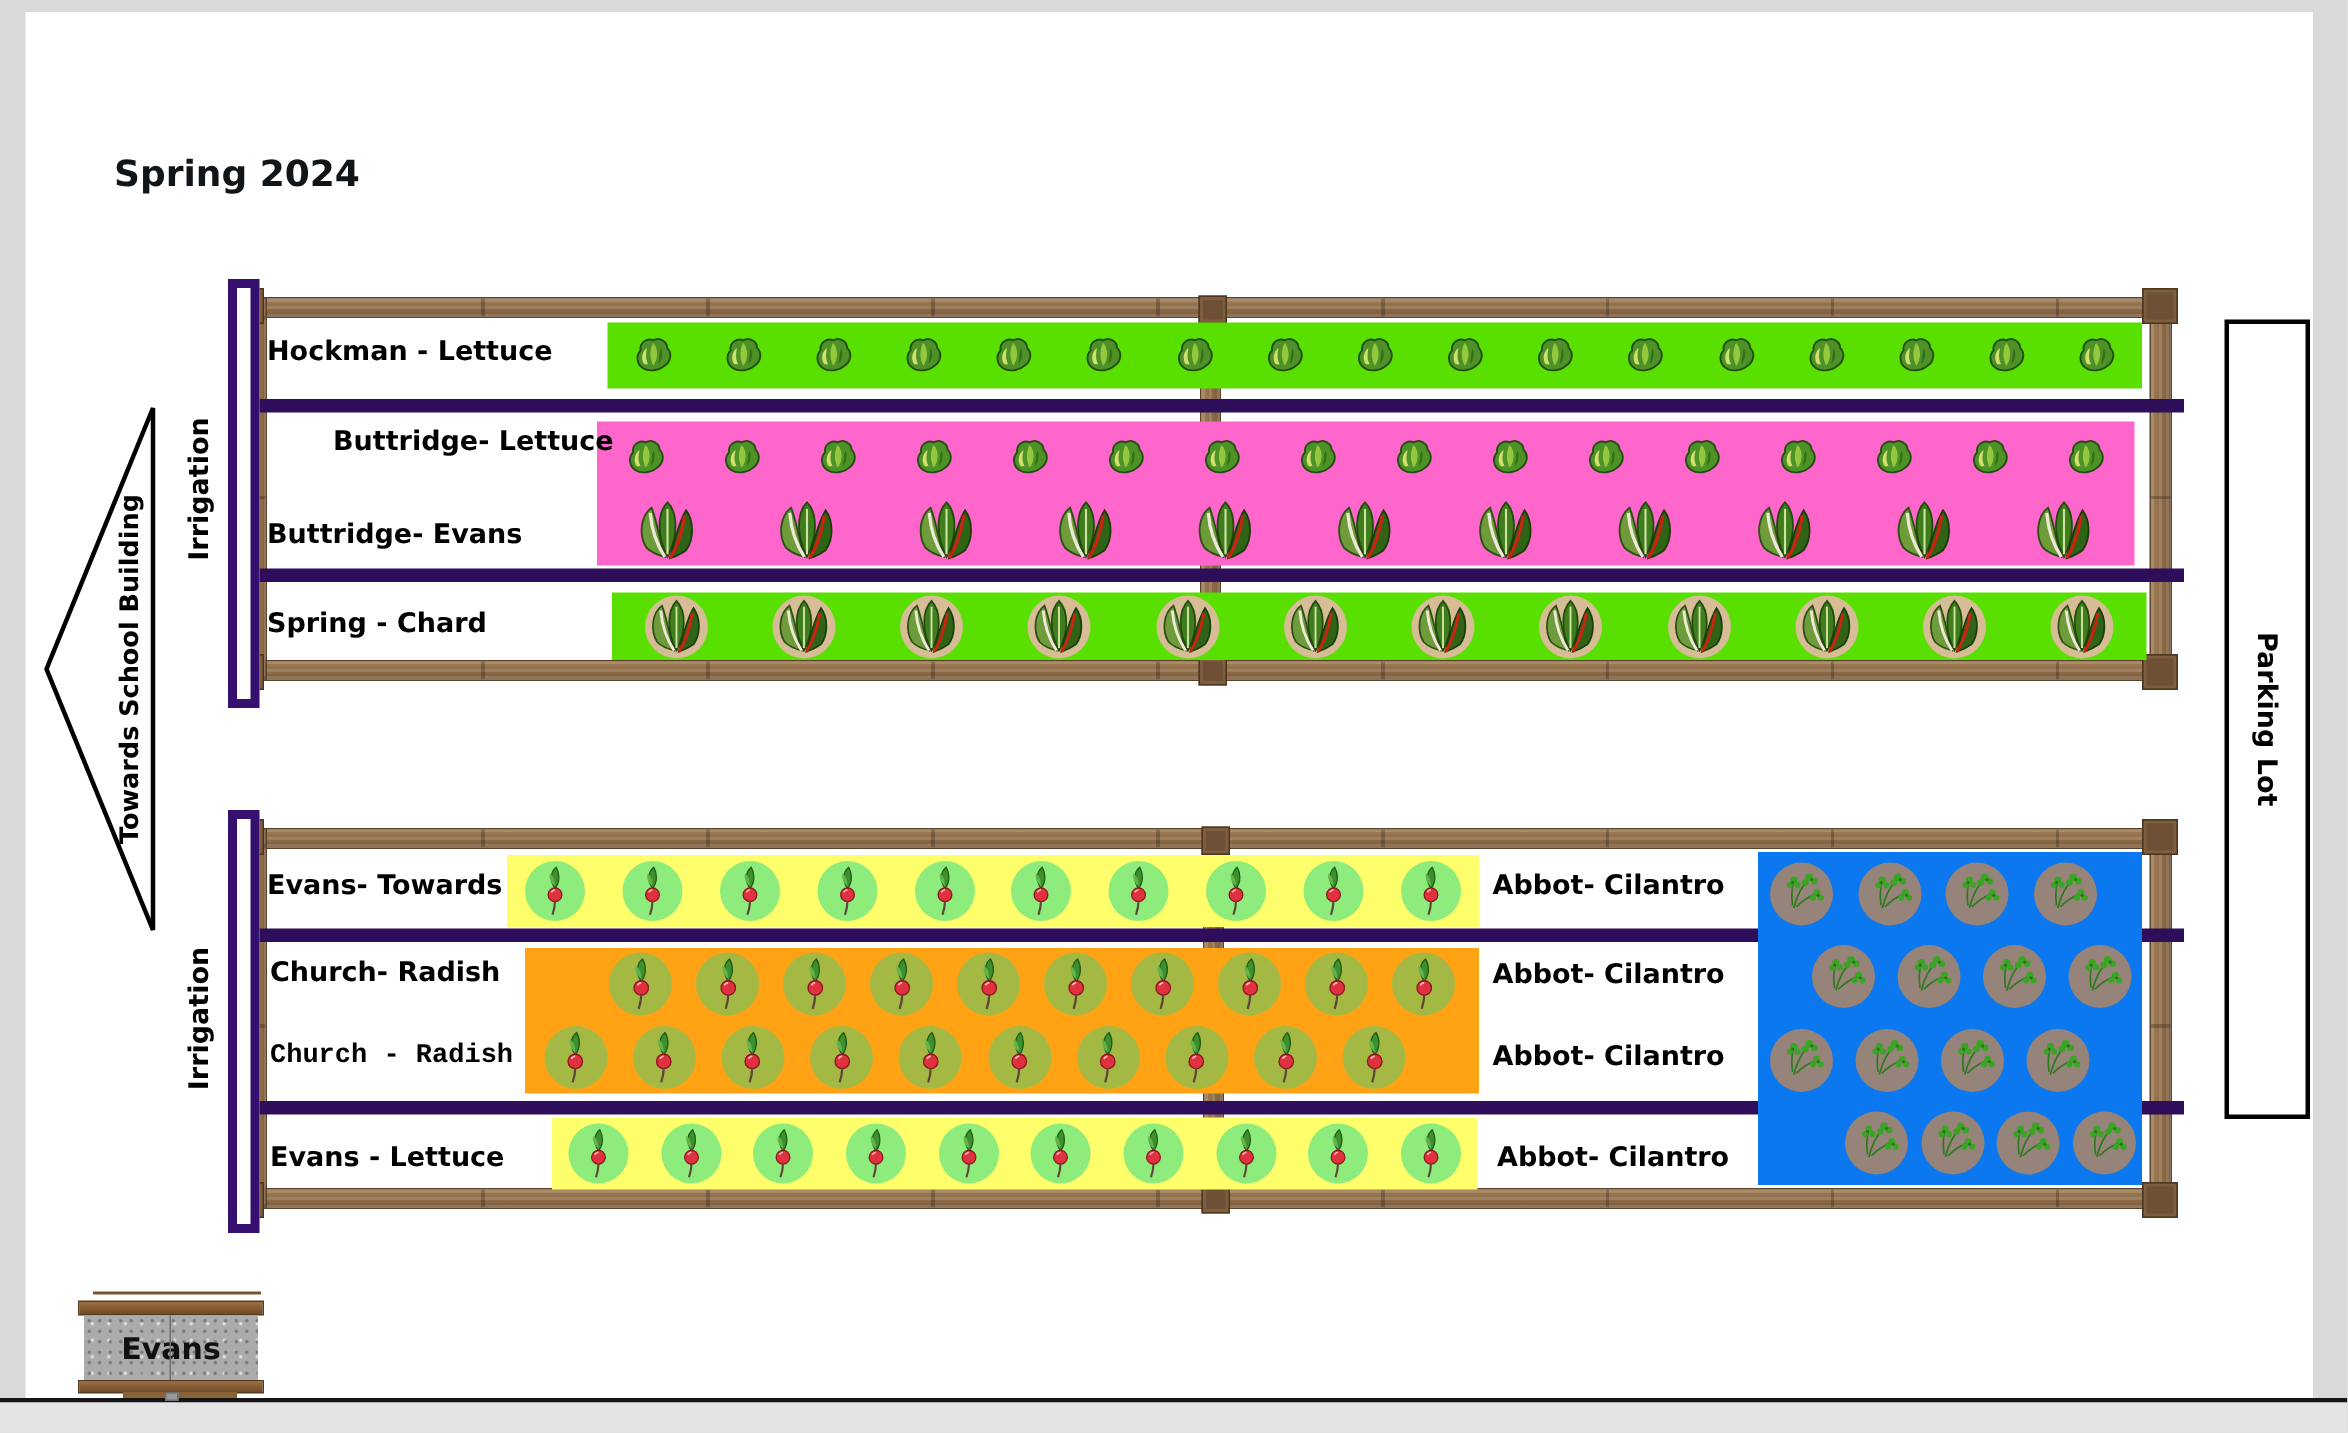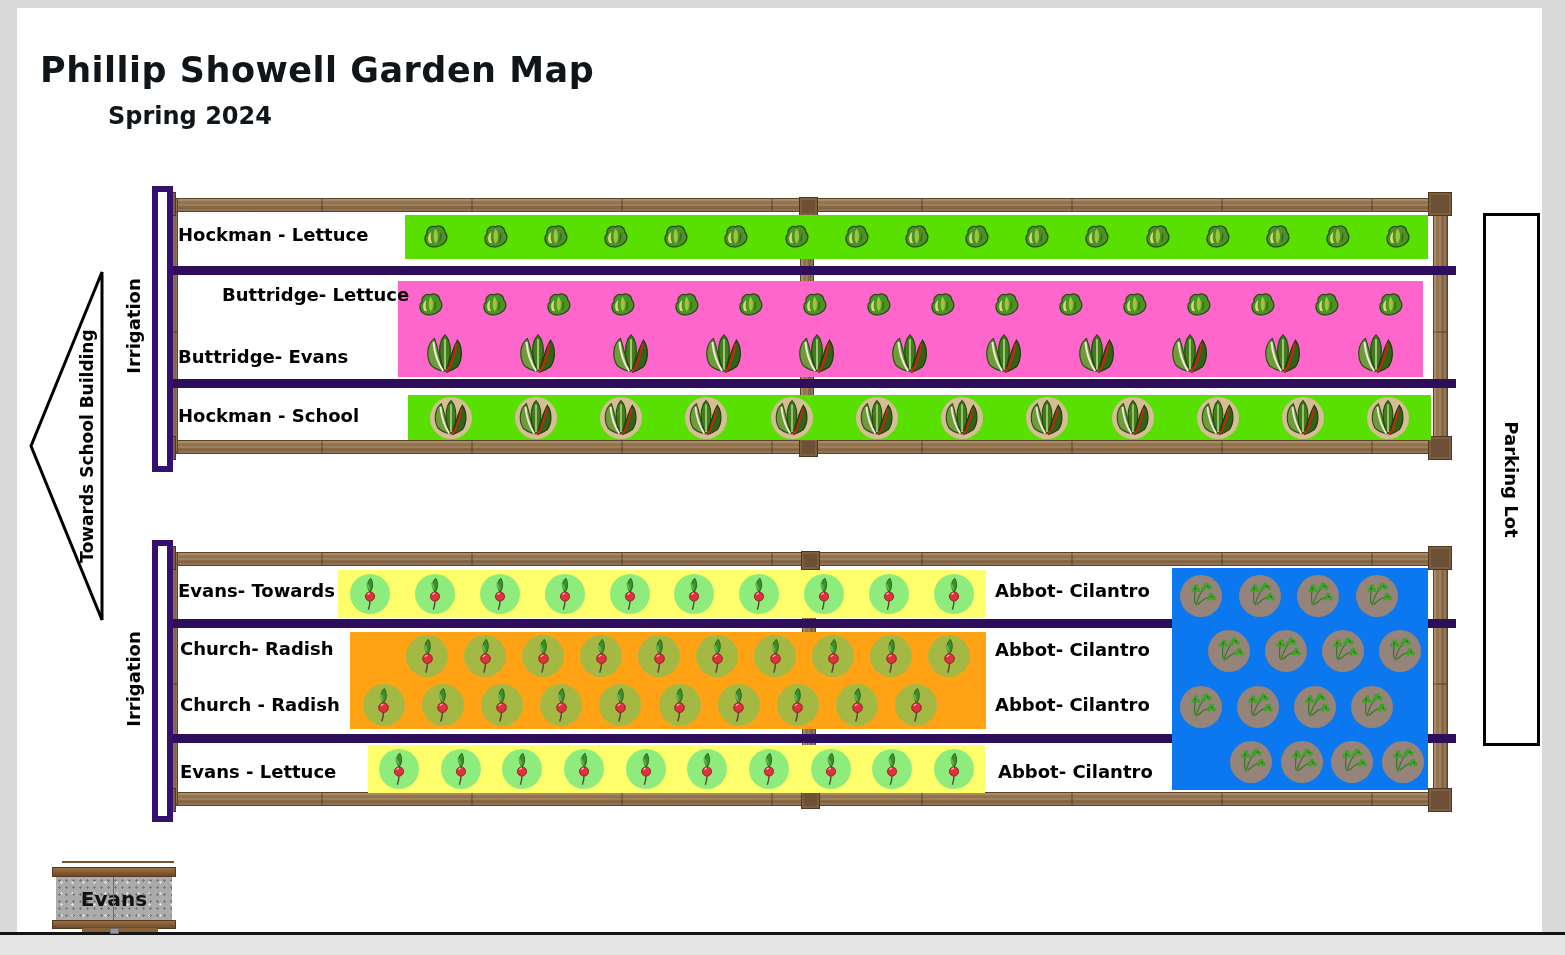--- a/index.html
+++ b/index.html
@@ -1,21 +1,21 @@
 <!DOCTYPE html>
 <html><head>
 <meta charset="utf-8">
 <style>
   html,body{margin:0;padding:0;background:#d9d9d9;}
   .canvas{position:relative;width:1565px;height:955px;background:#d9d9d9;font-family:"DejaVu Sans",sans-serif;overflow:hidden;}
   .page{position:absolute;left:17px;top:8px;width:1525px;height:925px;background:#ffffff;}
   .baseline{position:absolute;left:0;top:932px;width:1565px;height:3px;background:#141414;}
   .bottomstrip{position:absolute;left:0;top:935px;width:1565px;height:20px;background:#e4e4e4;}
   .title{position:absolute;left:40px;top:50px;font-size:35px;font-weight:800;color:#10151a;letter-spacing:.5px;}
-  .subtitle{position:absolute;left:76px;top:102px;font-size:24px;font-weight:800;color:#10151a;margin-left:32px;}
+  .subtitle{position:absolute;left:76px;top:102px;font-size:24px;font-weight:800;color:#10151a;}
   .bed-label{position:absolute;font-size:18px;font-weight:700;color:#000;white-space:nowrap;z-index:7;}
   .centered-rot{position:absolute;font-weight:700;color:#000;white-space:nowrap;transform:translate(-50%,-50%) rotate(-90deg);z-index:7;font-size:18px;}
   .wood-h{position:absolute;z-index:1;box-sizing:border-box;border:1px solid #5a432c;
     background:
       repeating-linear-gradient(90deg, rgba(0,0,0,.22) 0 2px, transparent 2px 150px),
       repeating-linear-gradient(0deg, rgba(255,255,255,.13) 0 2px, transparent 2px 5px),
       linear-gradient(180deg,#a07d55,#7c5c3c);}
   .wood-v{position:absolute;z-index:1;box-sizing:border-box;border:1px solid #5a432c;
     background:
       repeating-linear-gradient(0deg, rgba(0,0,0,.22) 0 2px, transparent 2px 120px),
@@ -108,21 +108,20 @@
       </g>
     </symbol>
   </defs>
 </svg>
 
 <div class="canvas">
   <div class="page"></div>
   <div class="baseline"></div>
   <div class="bottomstrip"></div>
 
-  <div class="title">Phillip Showell Garden Map</div>
   <div class="subtitle">Spring 2024</div>
 
   <svg class="arrow-svg" width="78" height="358">
     <polygon points="74,4 74,352 3,178" fill="#ffffff" stroke="#000000" stroke-width="3"></polygon>
   </svg>
   <div class="centered-rot" style="left:87px;top:446px;font-size:17px;">Towards School Building</div>
 
   <div class="centered-rot" style="left:133px;top:326px;">Irrigation</div>
   <div class="centered-rot" style="left:133px;top:679px;">Irrigation</div>
 
@@ -137,21 +136,21 @@
   <div class="knot" style="left:1428px;top:436px;width:22px;height:22px;"></div>
   <div class="knot" style="left:799px;top:197px;width:17px;height:17px;"></div>
   <div class="knot" style="left:799px;top:438px;width:17px;height:17px;"></div>
   <div class="manifold" style="left:152px;top:186px;height:286px;"></div>
   <div class="pline" style="left:172px;top:266px;width:1284px;"></div>
   <div class="pline" style="left:172px;top:379px;width:1284px;"></div>
 
   <div class="bed-label" style="left:178px;top:224px;text-align:right;">Hockman - Lettuce</div>
   <div class="bed-label" style="left:178px;top:284px;margin-left:44px;">Buttridge- Lettuce</div>
   <div class="bed-label" style="left:178px;top:346px;">Buttridge- Evans</div>
-  <div class="bed-label" style="left:178px;top:405px;">Hockman - School</div>
+  <div class="bed-label" style="left:178px;top:405px;">Spring - Chard</div>
 
   <div class="strip green" style="left:405px;top:215px;width:1023px;height:44px;">
       <span class="plant">
         <svg class="pi" width="27" height="26" viewBox="0 0 32 30">
           <use href="#sym-lettuce"></use>
         </svg>
       </span>
       <span class="plant">
         <svg class="pi" width="27" height="26" viewBox="0 0 32 30">
           <use href="#sym-lettuce"></use>
@@ -447,21 +446,21 @@
   <div class="knot" style="left:152px;top:788px;width:22px;height:22px;"></div>
   <div class="knot" style="left:1428px;top:788px;width:22px;height:22px;"></div>
   <div class="knot" style="left:801px;top:551px;width:17px;height:17px;"></div>
   <div class="knot" style="left:801px;top:790px;width:17px;height:17px;"></div>
   <div class="manifold" style="left:152px;top:540px;height:282px;"></div>
   <div class="pline" style="left:172px;top:619px;width:1284px;"></div>
   <div class="pline" style="left:172px;top:734px;width:1284px;"></div>
 
   <div class="bed-label" style="left:178px;top:580px;">Evans- Towards</div>
   <div class="bed-label" style="left:180px;top:638px;">Church- Radish</div>
-  <div class="bed-label" style="left:180px;top:694px;">Church - Radish</div>
+  <div class="bed-label" style="left:180px;top:694px;font-family:Liberation Mono, monospace;">Church - Radish</div>
   <div class="bed-label" style="left:180px;top:761px;">Evans - Lettuce</div>
   <div class="bed-label" style="left:995px;top:580px;">Abbot- Cilantro</div>
   <div class="bed-label" style="left:995px;top:639px;">Abbot- Cilantro</div>
   <div class="bed-label" style="left:995px;top:694px;">Abbot- Cilantro</div>
   <div class="bed-label" style="left:998px;top:761px;">Abbot- Cilantro</div>
 
   <div class="strip yellow" style="left:338px;top:570px;width:648px;height:48px;">
       <span class="plant circle-lightgreen">
         <svg class="pi" width="20" height="34" viewBox="0 0 24 40">
           <use href="#sym-radish"></use>

